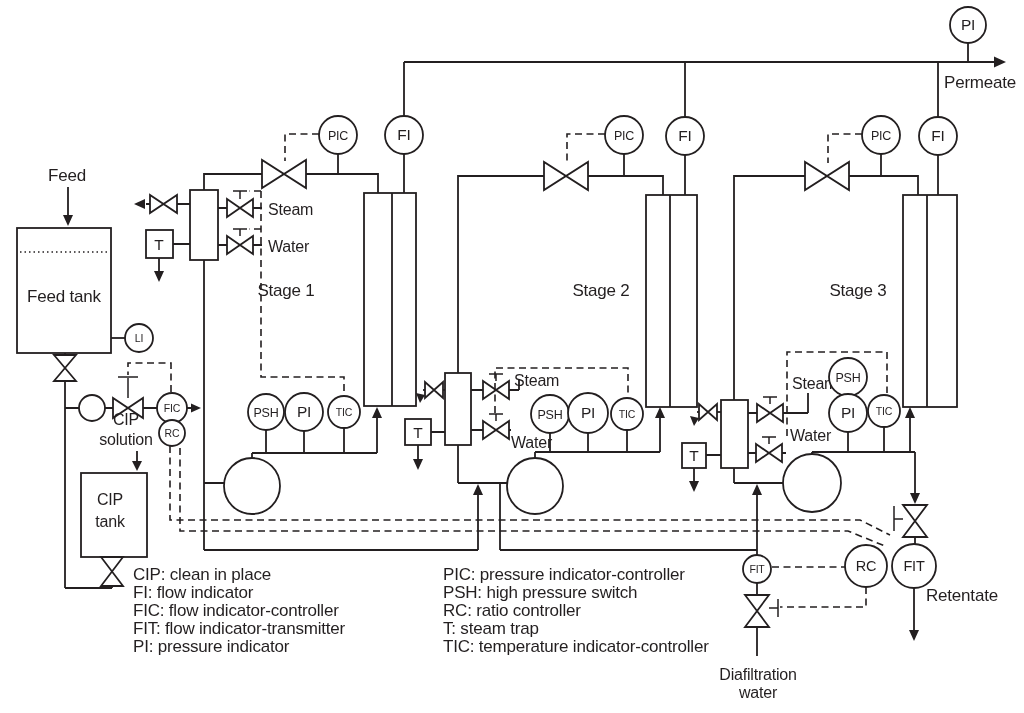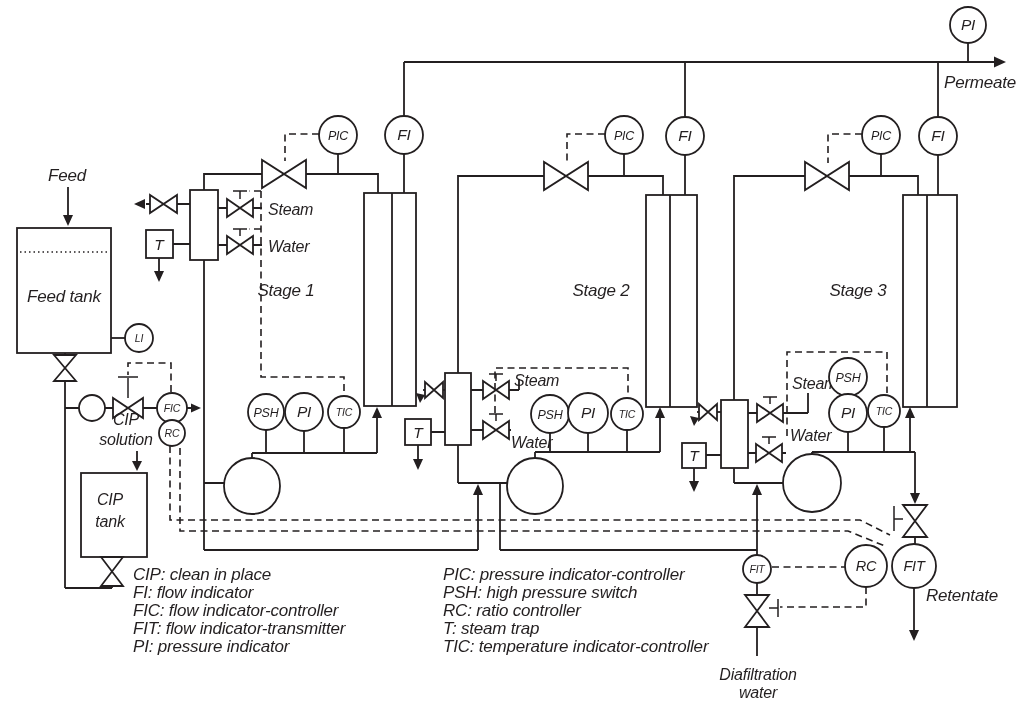--- a/index.html
+++ b/index.html
@@ -1,17 +1,17 @@
 <!DOCTYPE html>
 <html><head>
 <meta charset="utf-8">
 <style>
   html,body { margin:0; padding:0; background:#ffffff; }
   .page { width:1024px; height:713px; background:#ffffff; position:relative;
-          font-family:"Liberation Sans", sans-serif; overflow:hidden;font-style:italic; }
+          font-family:"Liberation Sans", sans-serif; overflow:hidden; }
   svg text { fill:#231f20; letter-spacing:-0.2px; }
   .pipe  { stroke:#231f20; stroke-width:1.8; fill:none; }
   .thin  { stroke:#231f20; stroke-width:1.5; fill:none; }
   .dash  { stroke:#231f20; stroke-width:1.6; fill:none; stroke-dasharray:7 4.5; }
   .dot   { stroke:#231f20; stroke-width:1.5; fill:none; stroke-dasharray:1.5 3; }
   .sym   { stroke:#231f20; stroke-width:1.8; fill:#ffffff; }
   .arrow { fill:#231f20; stroke:none; }
   .lbl17 { font-size:17px; }
   .lbl16 { font-size:16px; }
   .mid   { text-anchor:middle; }

